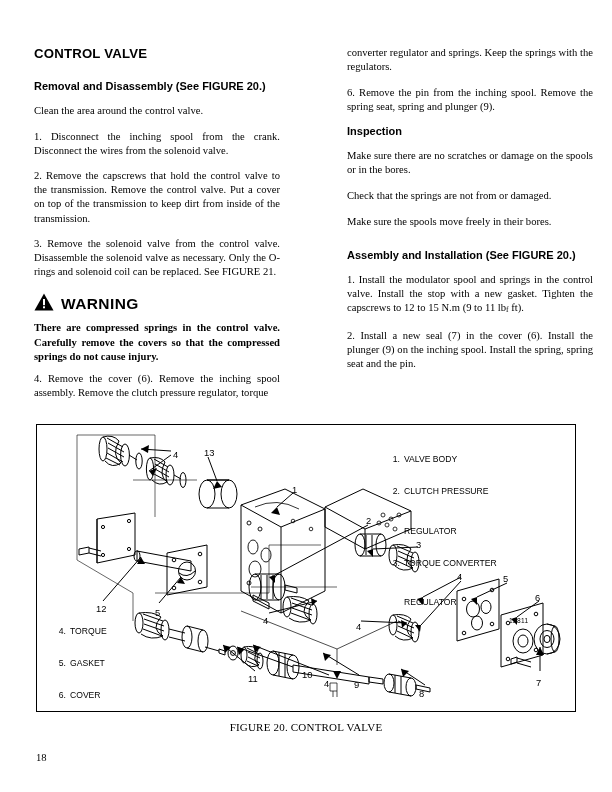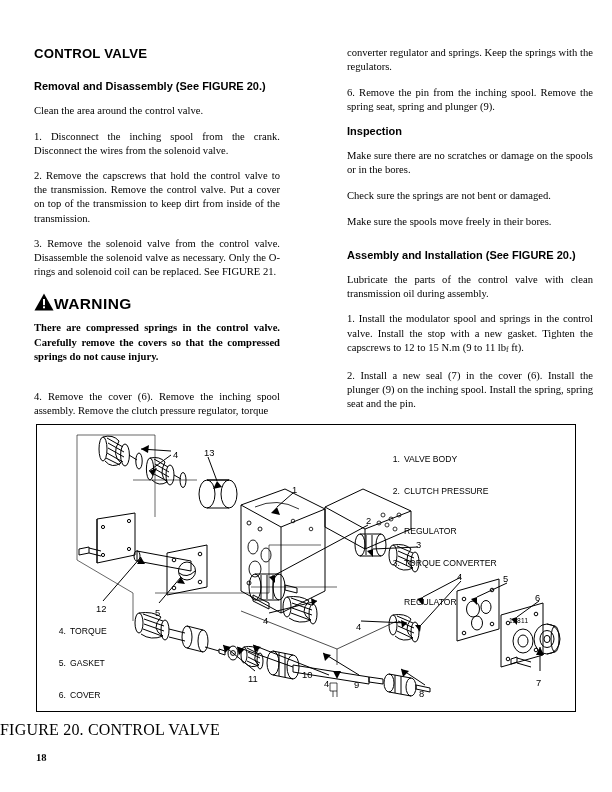--- a/index.html
+++ b/index.html
@@ -50,59 +50,61 @@
     margin: 0 0 11.5px 0;
     text-align: justify;
   }
   p.body.last { margin-bottom: 0; }
   sub { font-size: 7.6px; vertical-align: -.18em; }
 
   
   .warning-head {
     display: flex;
     align-items: center;
+    gap: 7px;
     margin: 14px 0 6px 0;
   }
   .warning-title {
     font-family: "Liberation Sans", sans-serif;
     font-weight: bold;
     font-size: 15.5px;
     letter-spacing: .4px;
   }
   .warning-text {
     font-size: 10.6px;
     font-weight: bold;
     line-height: 14.2px;
-    margin: 0 0 26px 0;
+    margin: 0 0 8px 0;
     text-align: justify;
   }
 
   
   .figure-box {
     position: absolute;
     left: 36px;
     top: 424px;
     width: 540px;
     height: 288px;
     border: 1.3px solid #000;
     box-sizing: border-box;
     overflow: hidden;
   }
   .fig-caption {
     position: absolute;
     left: 0; top: 721px;
     width: 612px;
-    font-size: 16px;
+    text-align: center;
+    font-size: 11px;
     letter-spacing: .2px;
   }
   .page-num {
     position: absolute;
     left: 36px; top: 752px;
     font-size: 10.6px;
-    font-weight: bold;
+    font-weight: normal;
   }
 
   
   .legend {
     position: absolute;
     font-family: "Liberation Sans", sans-serif;
     font-size: 8.6px;
     line-height: 10.6px;
     white-space: pre;
   }
@@ -158,25 +160,24 @@
 
     <p class="body last">4. Remove the cover (6). Remove the inching spool assembly. Remove the clutch pressure regulator, torque</p>
   </div>
 
   <div class="col col-right">
     <p class="body">converter regulator and springs. Keep the springs with the regulators.</p>
     <p class="body">6. Remove the pin from the inching spool. Remove the spring seat, spring and plunger (9).</p>
 
     <div class="h2">Inspection</div>
     <p class="body">Make sure there are no scratches or damage on the spools or in the bores.</p>
-    <p class="body">Check sure the springs are not bent or damaged.</p>
+    <p class="body">Check that the springs are not from or damaged.</p>
     <p class="body">Make sure the spools move freely in their bores.</p>
 
     <div class="h2 spaced">Assembly and Installation (See FIGURE 20.)</div>
-    <p class="body">Lubricate the parts of the control valve with clean transmission oil during assembly.</p>
     <p class="body"><span>1. Install the modulator spool and springs in the control valve. Install the stop with a new gasket. Tighten the capscrews to 12 to 15 N.m (9 to 11 lb</span><sub>f</sub><span> ft).</span></p>
     <p class="body last">2. Install a new seal (7) in the cover (6). Install the plunger (9) on the inching spool. Install the spring, spring seat and the pin.</p>
   </div>
 
   <div class="figure-box">
 
     <svg class="art" width="540" height="288" viewBox="0 0 540 288">
       <g fill="none" stroke="#000" stroke-width="1">
 
         <g stroke-width="0.6">

